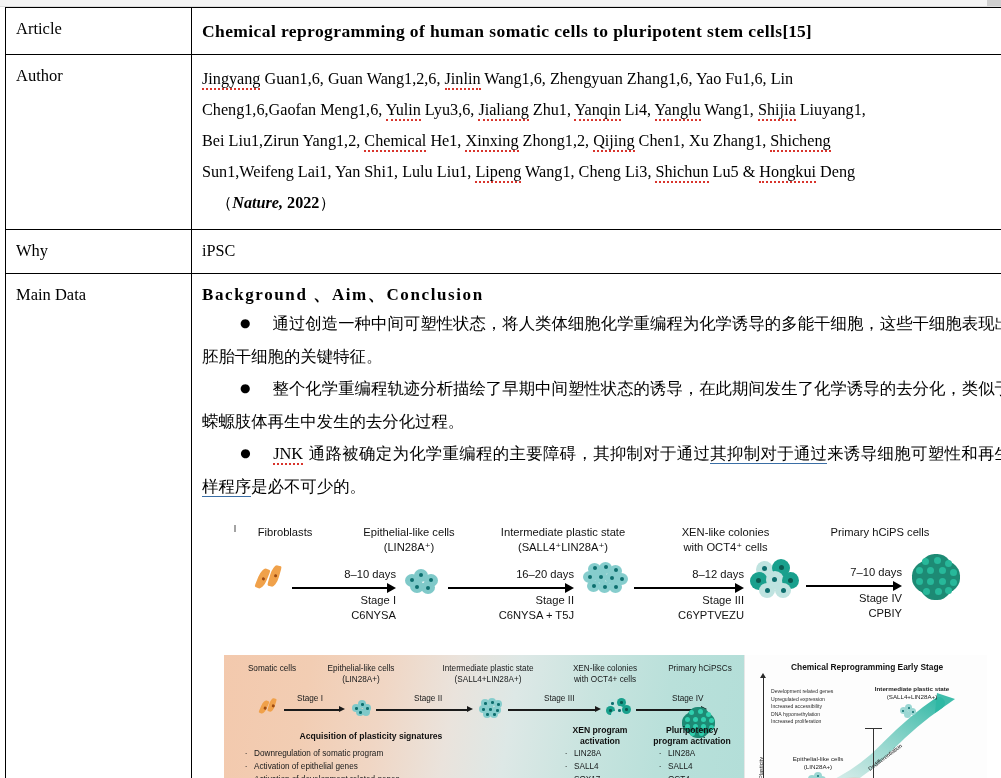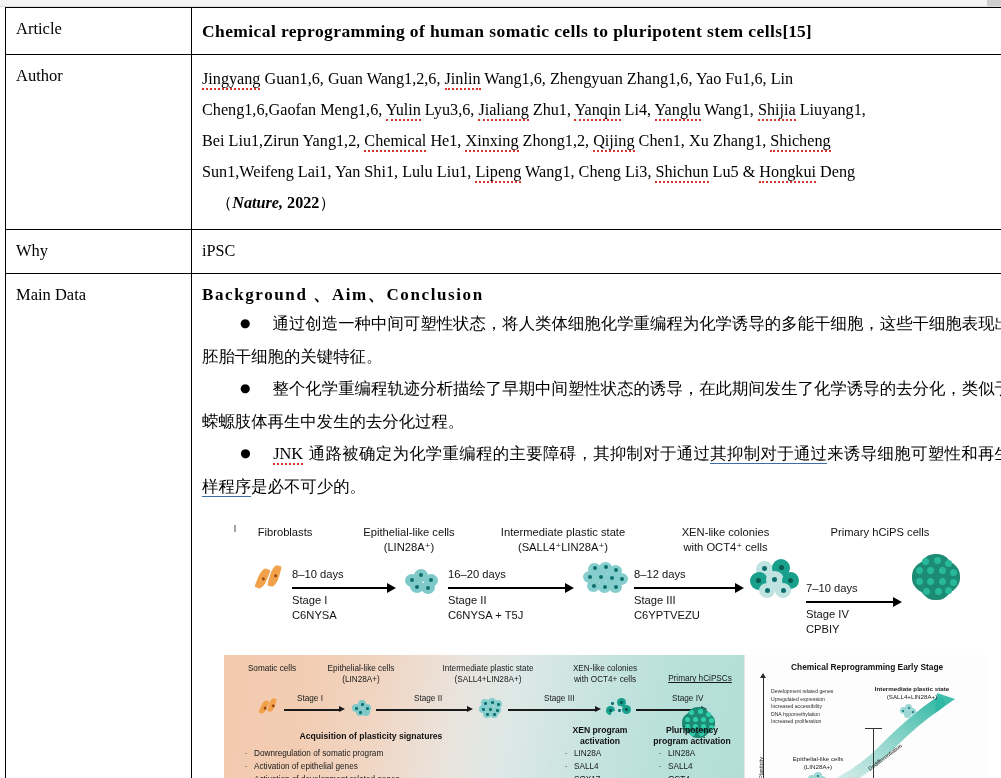--- a/index.html
+++ b/index.html
@@ -136,21 +136,21 @@
   }
   .f1-label {
     position: absolute;
     text-align: center;
     font-size: 11.2px;
     line-height: 1.28;
     white-space: nowrap;
   }
   .f1-arrowblk {
     position: absolute;
-    text-align: left;
+    text-align: right;
     font-size: 11.2px;
     line-height: 1.3;
   }
   .arrowline {
     position: relative;
     height: 11px;
   }
   .arrowline .bar {
     position: absolute;
     left: 0; top: 5px;
@@ -478,21 +478,21 @@
               <i style="left:25px;top:24px;width:16px;height:15px;background:#bfe3e0;"></i>
               <i style="left:12px;top:7px;width:5px;height:5px;background:#0d6e6e;"></i>
               <i style="left:29px;top:6px;width:5px;height:5px;background:#0a5a50;"></i>
               <i style="left:6px;top:19px;width:5px;height:5px;background:#0a5a50;"></i>
               <i style="left:22px;top:18px;width:5px;height:5px;background:#0d6e6e;"></i>
               <i style="left:38px;top:19px;width:5px;height:5px;background:#0a5a50;"></i>
               <i style="left:15px;top:29px;width:5px;height:5px;background:#0d6e6e;"></i>
               <i style="left:31px;top:29px;width:5px;height:5px;background:#0d6e6e;"></i>
             </div>
 
-            <div class="f1-arrowblk" style="left:586px;top:60px;width:96px;">
+            <div class="f1-arrowblk" style="left:586px;top:44px;width:96px;">
               <div>7–10 days</div>
               <div class="arrowline">
                   <span class="bar" style="width:88px;"></span>
                   <span class="head" style="left:87px;"></span>
                 </div>
               <div>Stage IV</div>
               <div>CPBIY</div>
             </div>
 
             <div class="cellclump" style="left:688px;top:33px;width:56px;height:48px;">
@@ -527,21 +527,21 @@
                 <div>(LIN28A+)</div>
               </div>
               <div class="f2-lab" style="left:194px;top:9px;width:140px;">
                 <div>Intermediate plastic state</div>
                 <div>(SALL4+LIN28A+)</div>
               </div>
               <div class="f2-lab" style="left:326px;top:9px;width:110px;">
                 <div>XEN-like colonies</div>
                 <div>with OCT4+ cells</div>
               </div>
-              <div class="f2-lab" style="left:430px;top:19px;width:92px;text-decoration:underline;">
+              <div class="f2-lab" style="left:430px;top:9px;width:92px;">
                 <div>Primary hCiPSCs</div>
               </div>
 
               <div class="fibro" style="left:36px;top:43px;width:22px;height:18px;">
                 <i style="left:1px;top:2px;width:6px;height:14px;transform:rotate(24deg);">
                     <b></b>
                   </i>
                 <i style="left:9px;top:0px;width:6px;height:14px;transform:rotate(16deg);">
                     <b></b>
                   </i>

